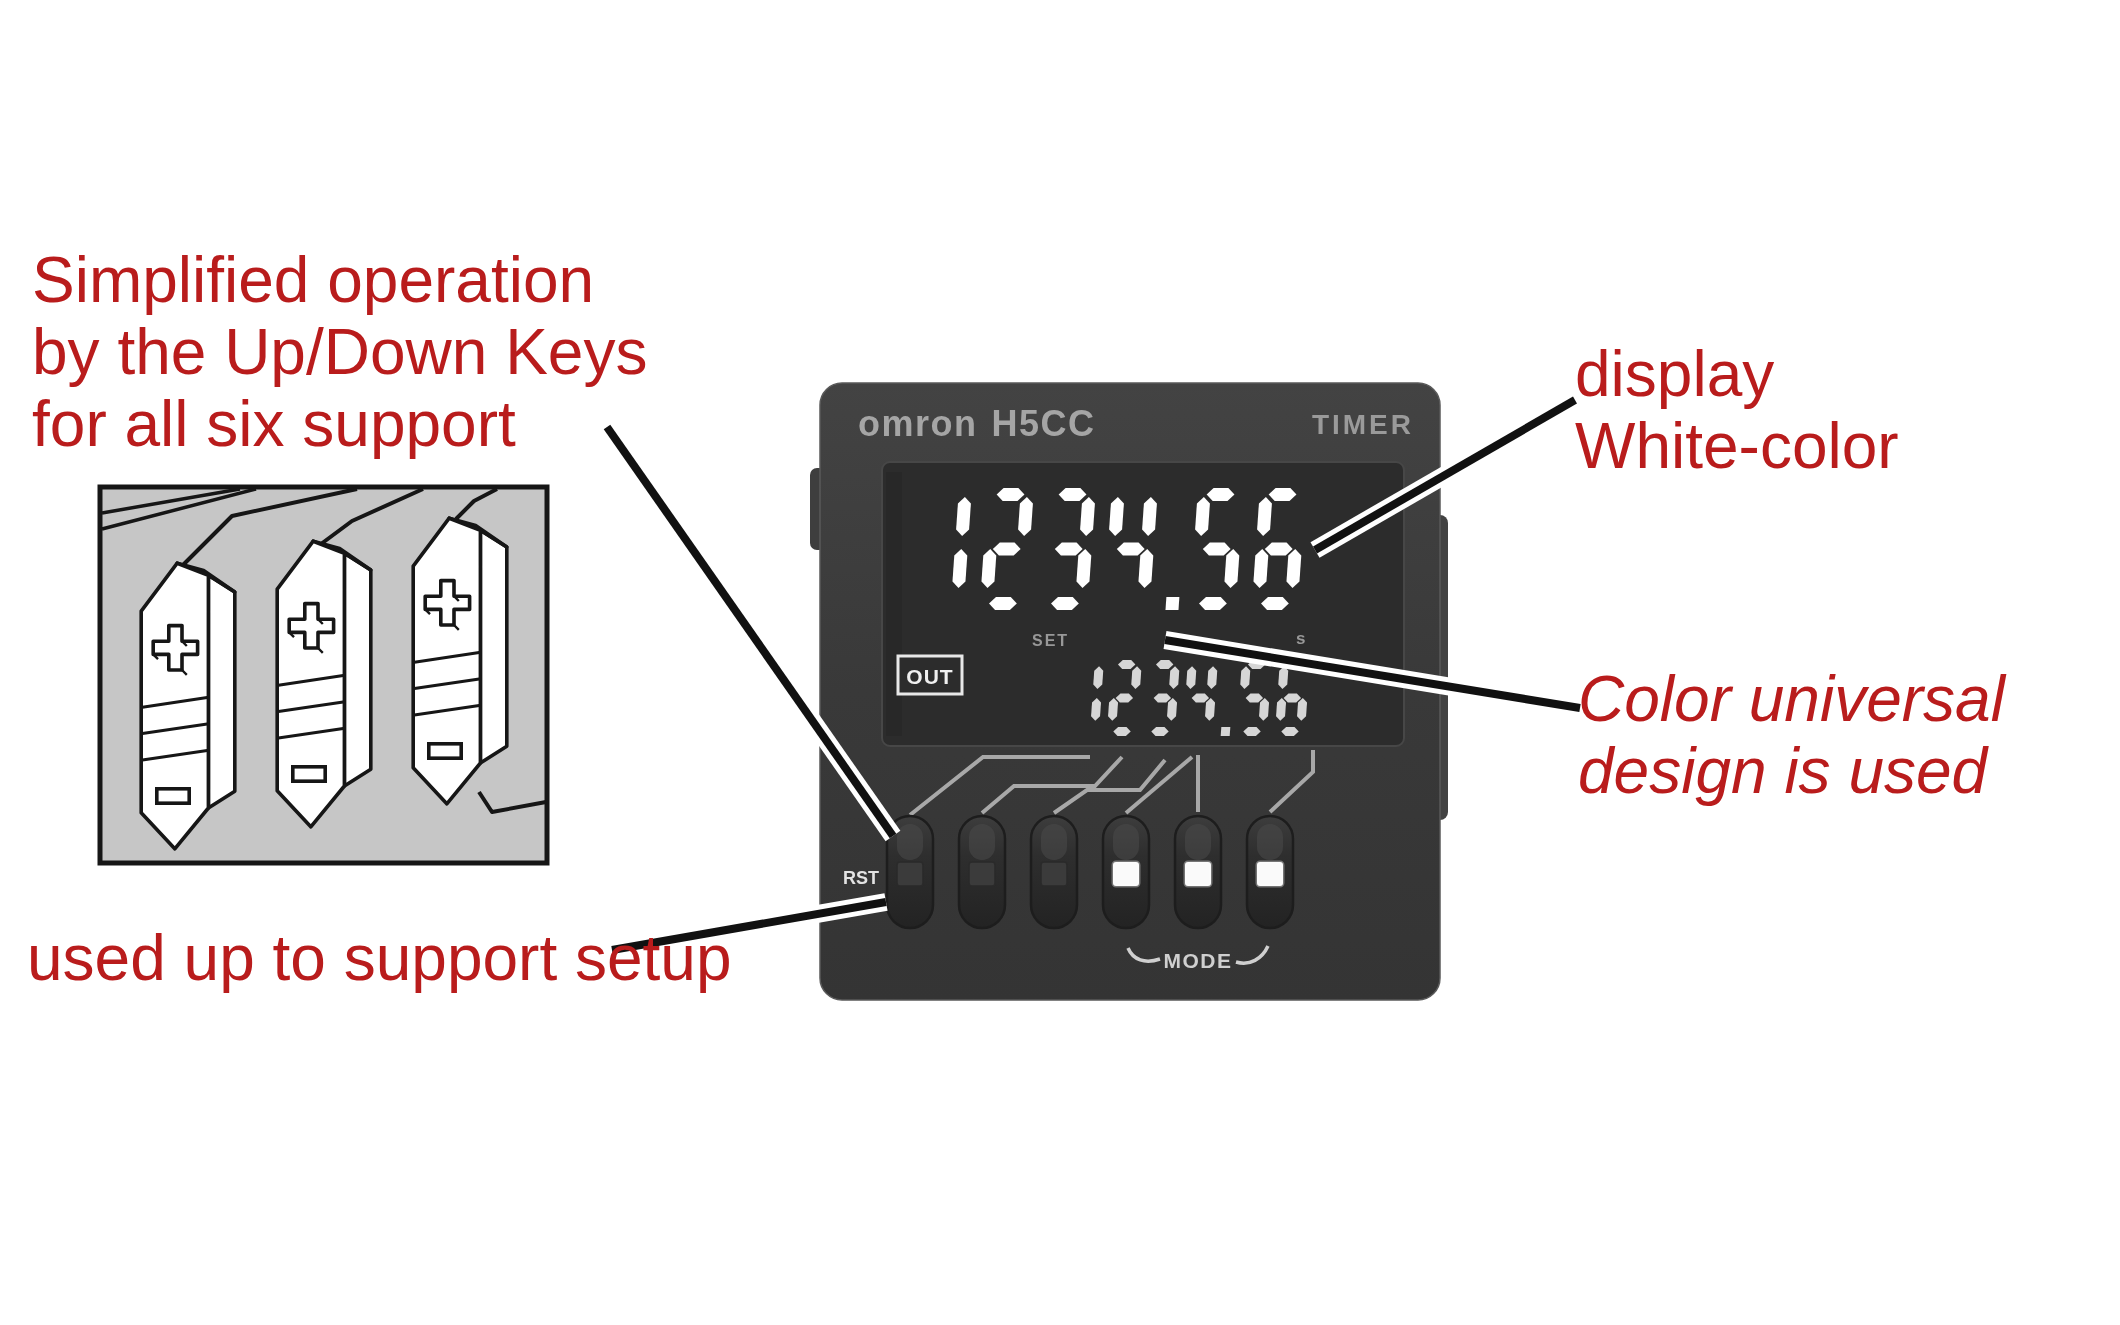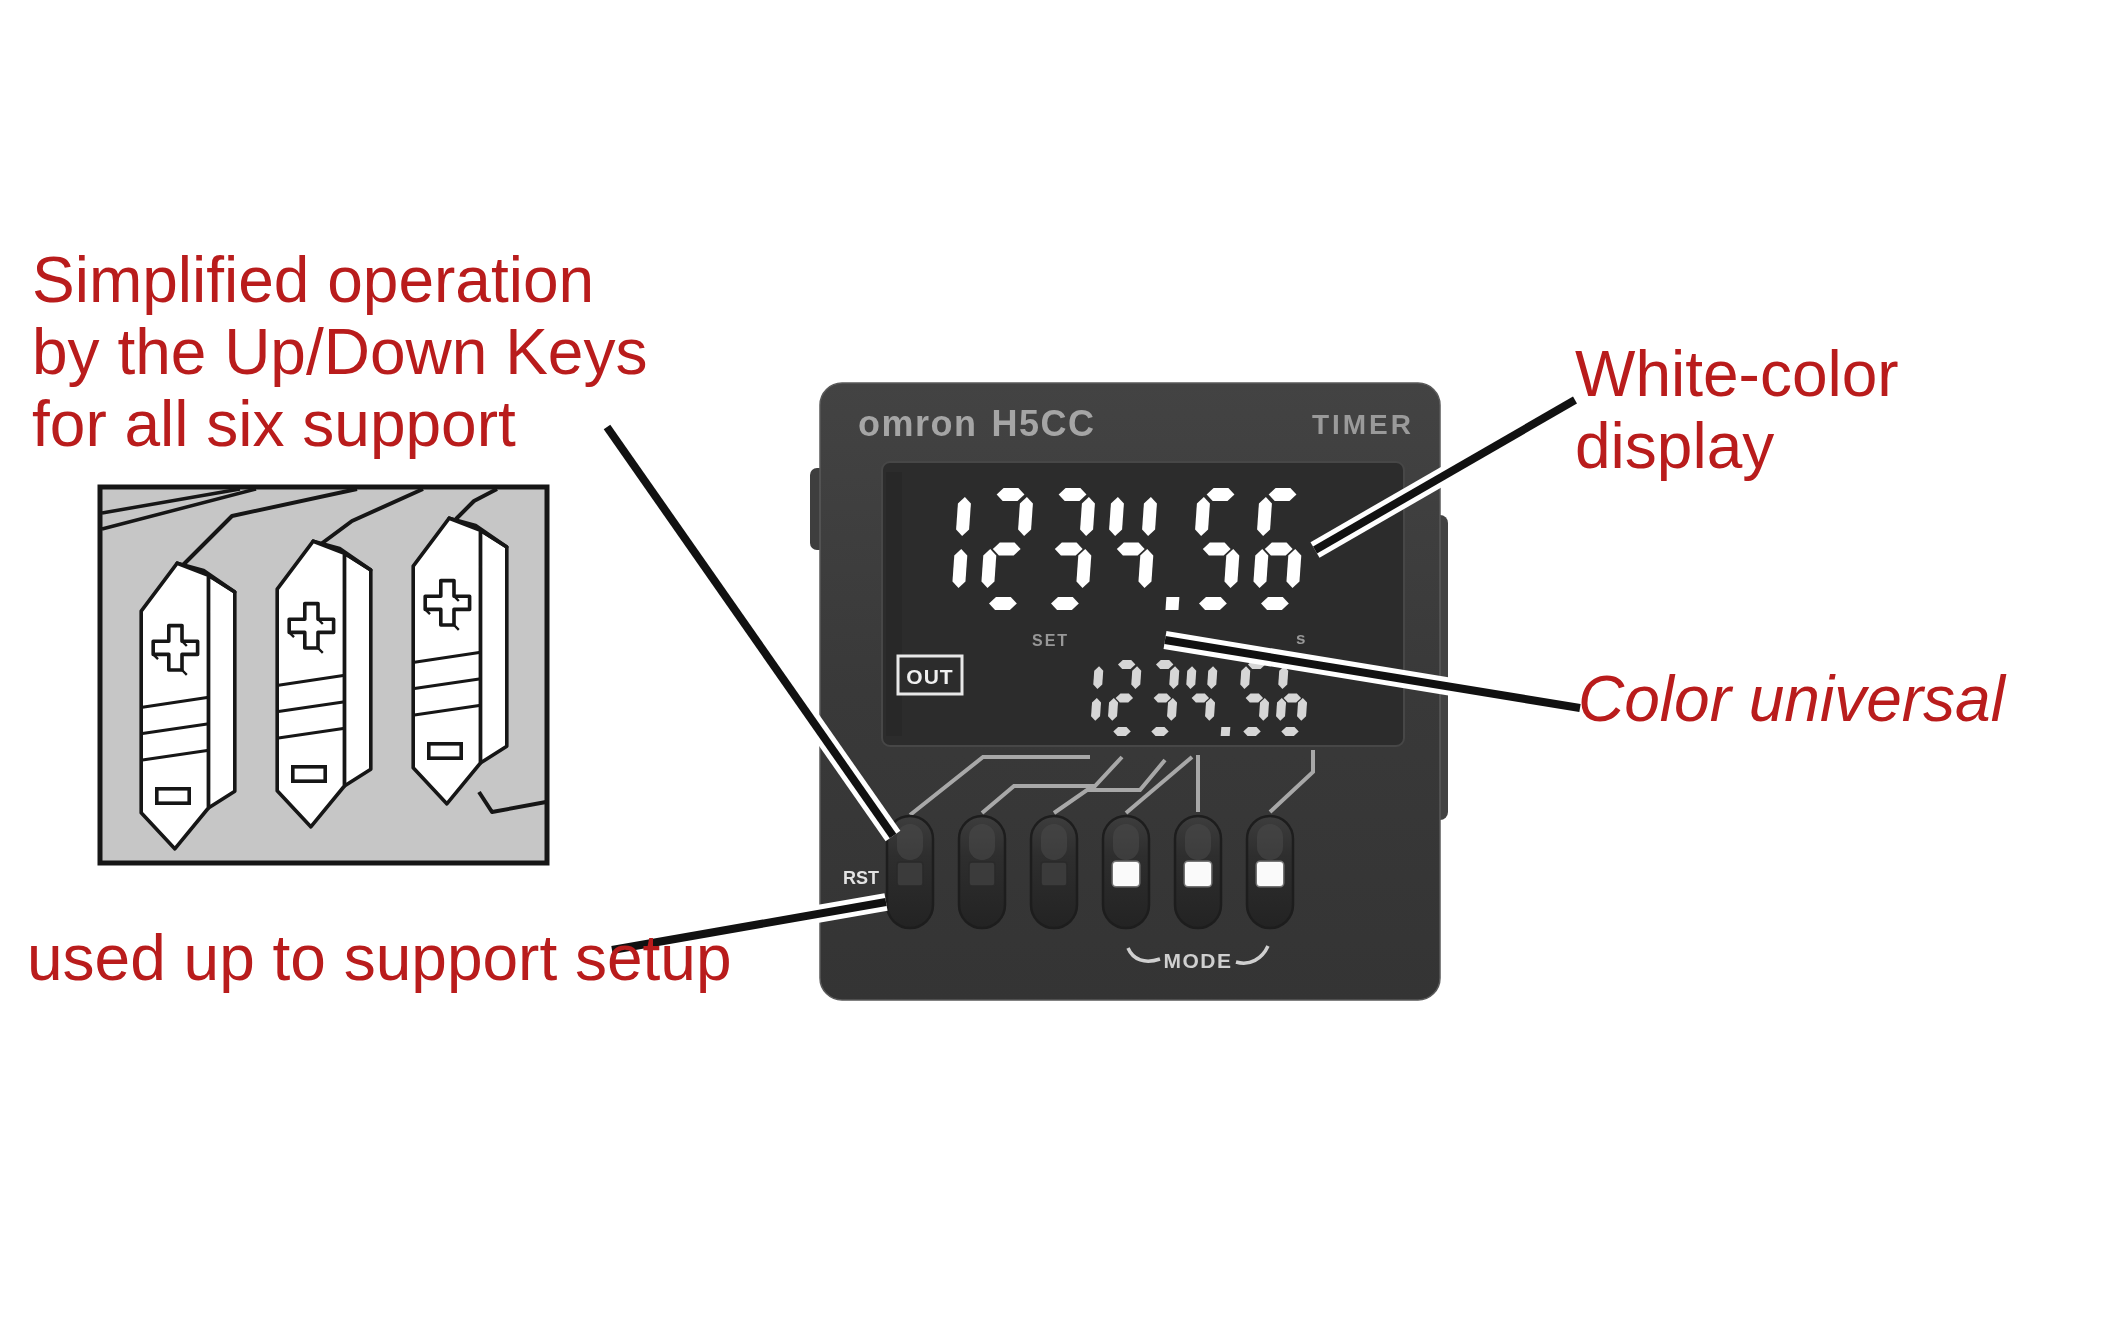--- a/index.html
+++ b/index.html
@@ -247,21 +247,22 @@
     <div>Simplified operation</div>
     <div>by the Up/Down Keys</div>
     <div>for all six support</div>
   </div>
 
   <div class="ann" style="left:27px;top:922px;">
     <div>used up to support setup</div>
   </div>
 
   <div class="ann" style="left:1575px;top:338px;">
+    <div>display</div>
     <div>White-color</div>
-    <div>display</div>
   </div>
 
   <div class="ann" style="left:1578px;top:663px;font-style:italic;">
     <div>Color universal</div>
+    <div>design is used</div>
   </div>
 
 </div>
 
 </body></html>

